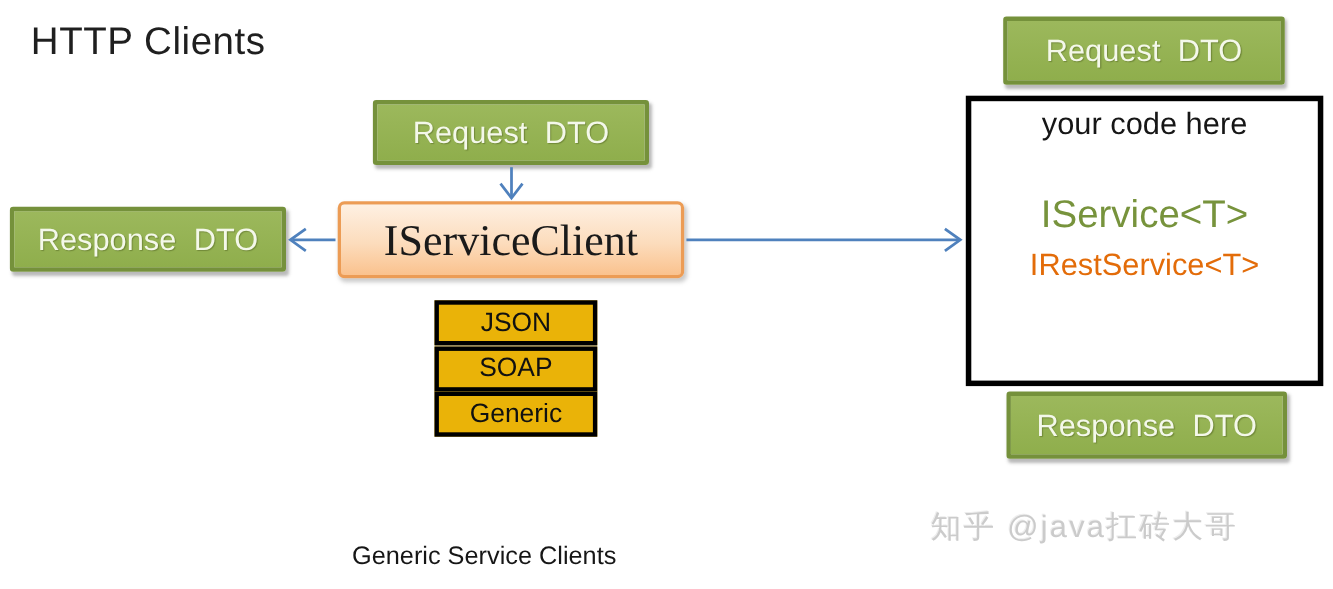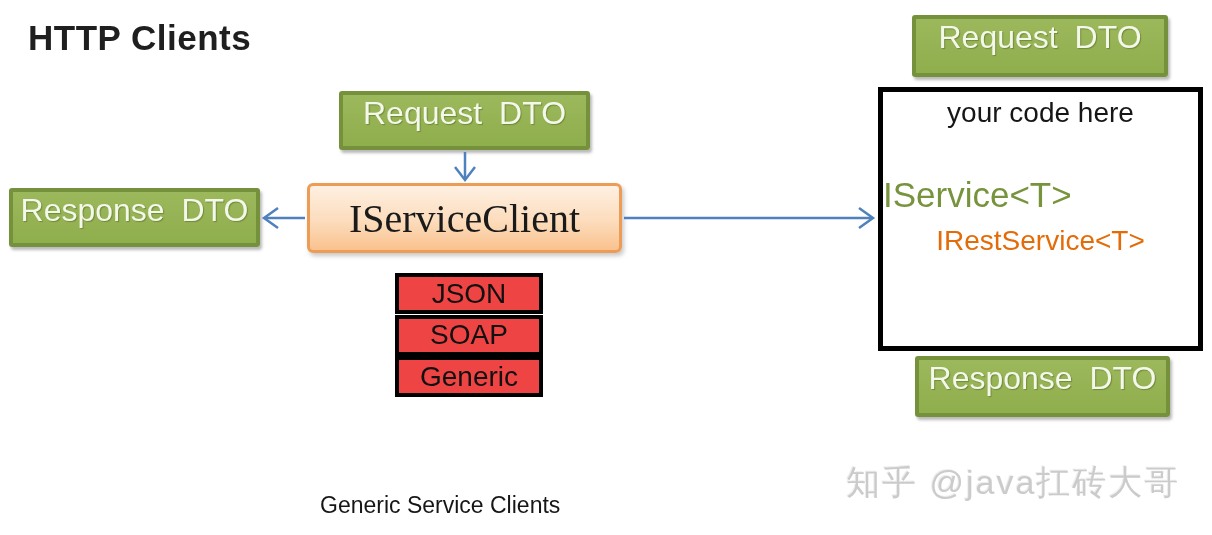--- a/index.html
+++ b/index.html
@@ -13,34 +13,34 @@
     background: #ffffff;
     overflow: hidden;
   }
 
   .page-title {
     position: absolute;
     left: 28px; top: 18px;
     font-size: 35px;
     color: #1f1f1f;
     letter-spacing: 0.5px;
-    font-weight: bold;
   }
 
   
   .dto-box {
     position: absolute;
     background: linear-gradient(#9cb85c, #8fae4c);
     border: 4px solid #75913B;
     border-radius: 3px;
     box-shadow: 2px 3px 3px rgba(100,100,100,0.45);
     display: flex;
+    align-items: center;
     justify-content: center;
     color: #F4F8EA;
-    font-size: 32px;
+    font-size: 28px;
     text-shadow: 1px 1px 1px rgba(90,110,40,0.6);
     word-spacing: 8px;
   }
   .dto-request-mid   { left: 339px; top: 91px;  width: 251px; height: 59px; }
   .dto-response-left { left: 9px;   top: 188px; width: 251px; height: 59px; }
   .dto-request-tr    { left: 912px; top: 15px;  width: 256px; height: 62px; }
   .dto-response-br   { left: 915px; top: 356px; width: 255px; height: 61px; }
 
   
   .service-client {
@@ -70,21 +70,21 @@
   .code-box .your-code {
     position: absolute;
     left: 0; right: 0; top: 5px;
     text-align: center;
     font-size: 28px;
     color: #161616;
   }
   .code-box .iservice {
     position: absolute;
     left: 0; right: 0; top: 83px;
-    text-align: left;
+    text-align: center;
     font-size: 35px;
     color: #77933C;
   }
   .code-box .irestservice {
     position: absolute;
     left: 0; right: 0; top: 133px;
     text-align: center;
     font-size: 28px;
     color: #E36C09;
   }
@@ -93,25 +93,25 @@
   .format-stack {
     position: absolute;
     left: 395px; top: 273px;
     width: 148px;
   }
   .format-cell {
     width: 148px;
     height: 41px;
     margin-bottom: 0.5px;
     border: 4px solid #000000;
-    background: #ef4444;
+    background: #eab308;
     display: flex;
     align-items: center;
     justify-content: center;
-    font-size: 28px;
+    font-size: 24px;
     color: #111111;
   }
   .stack-caption {
     position: absolute;
     left: 320px; top: 492px;
     width: 300px;
     text-align: left;
     font-size: 23px;
     color: #161616;
   }
@@ -126,21 +126,21 @@
   .arrows line, .arrows polyline {
     stroke: #4F81BD;
     stroke-width: 2.5;
     fill: none;
   }
 
   
   .watermark {
     position: absolute;
     left: 846px; top: 460px;
-    font-size: 34px;
+    font-size: 28px;
     color: #CBCBCB;
     letter-spacing: 2px;
     text-shadow: 1px 1px 0 #ffffff, -1px -1px 0 #eeeeee;
     white-space: nowrap;
   }
 </style>
 </head>
 <body>
 
 <div class="canvas">

